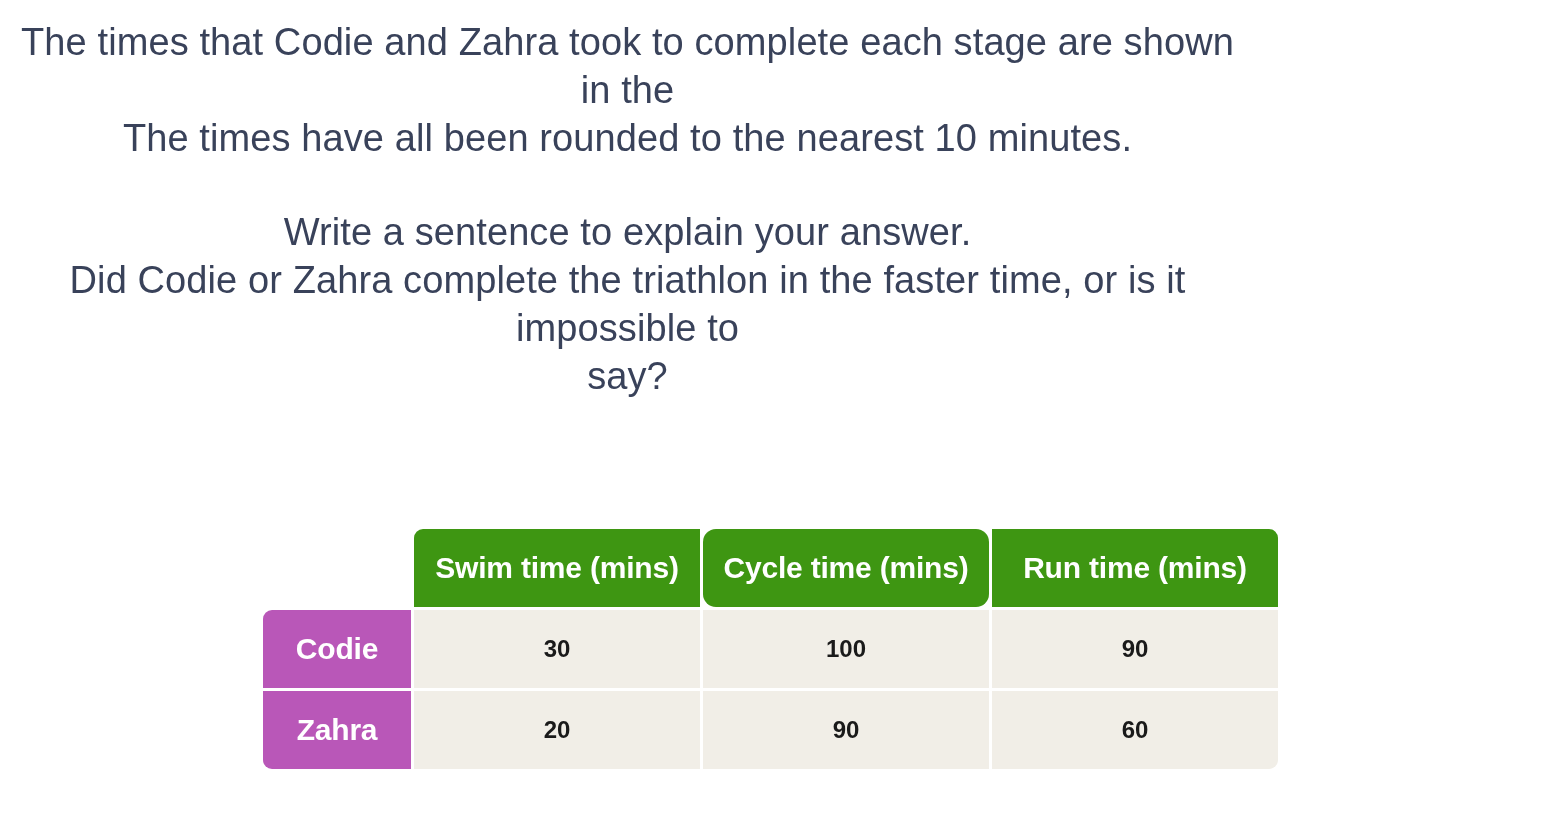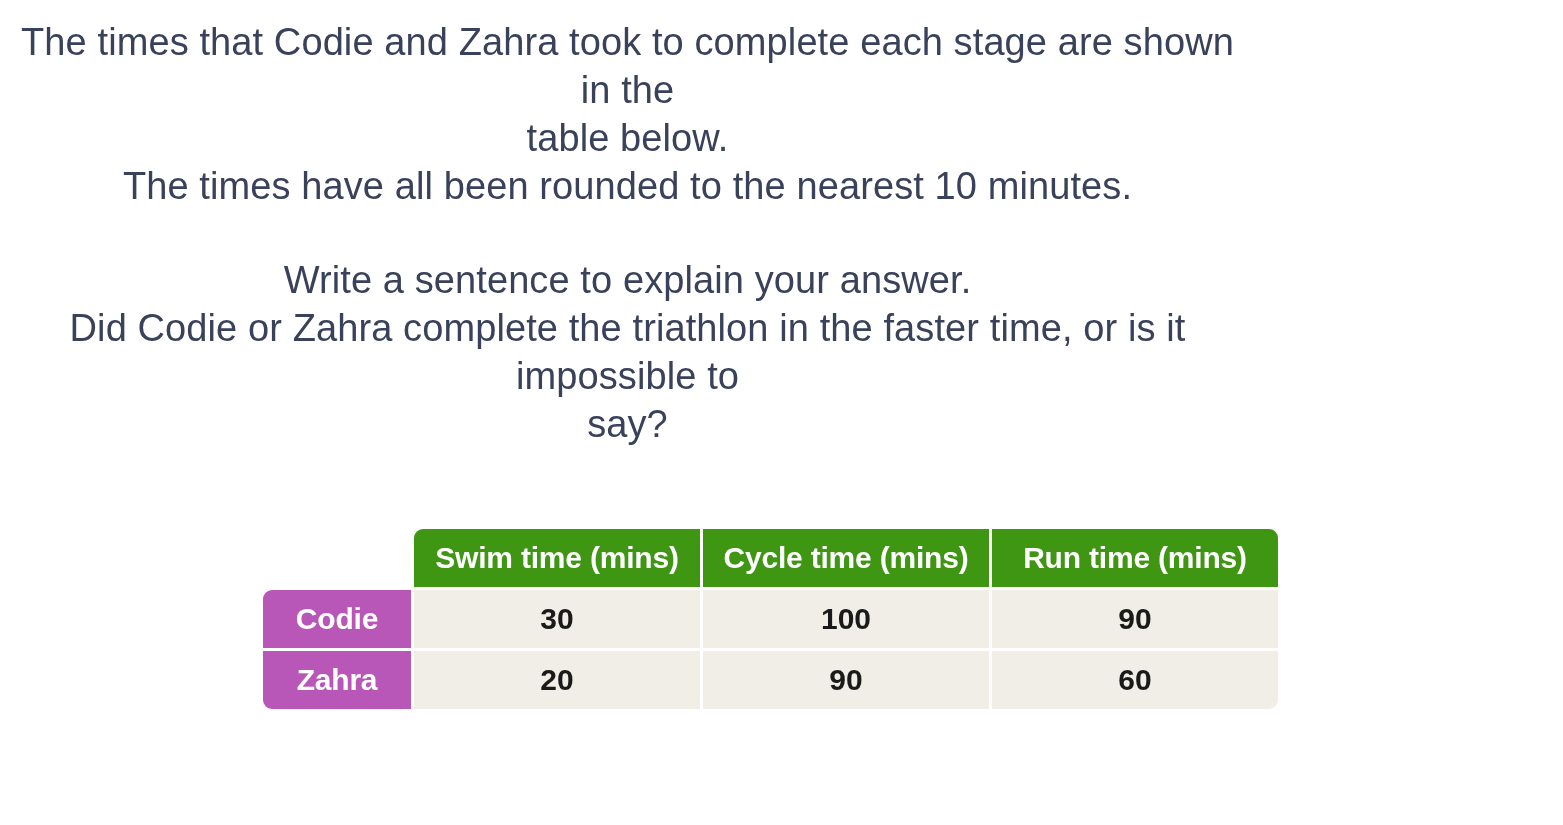--- a/index.html
+++ b/index.html
@@ -55,40 +55,41 @@
     table-layout: fixed;
     margin: -3px;
   }
   table.times-table col.labelcol { width: 148px; }
   table.times-table col.datacol  { width: 286px; }
 
   .times-table th,
   .times-table td {
     padding: 0;
     margin: 0;
-    height: 58px;
+    height: 78px;
     vertical-align: middle;
     text-align: center;
   }
 
   
   .corner-spacer {
     background: transparent;
     border: none;
   }
 
   
   .col-head {
     background: #3e9612;
     color: #ffffff;
     font-size: 30px;
     font-weight: bold;
     font-stretch: condensed;
     letter-spacing: -0.2px;
     height: 73px;
+    border-radius: 13px;
   }
   .col-head.first-head { border-radius: 9px 0 0 0; }
   .col-head.last-head  { border-radius: 0 9px 0 0; }
 
   
   .row-head {
     background: #b957b8;
     color: #ffffff;
     font-size: 30px;
     font-weight: bold;
@@ -96,33 +97,32 @@
     letter-spacing: -0.2px;
     text-align: center;
   }
   .row-head.top-left-round    { border-radius: 9px 0 0 0; }
   .row-head.bottom-left-round { border-radius: 0 0 0 9px; }
 
   
   .data-cell {
     background: #f1eee7;
     color: #1a1a1a;
-    font-size: 30px;
+    font-size: 24px;
     font-weight: bold;
     font-stretch: condensed;
   }
   .data-cell.bottom-right-round { border-radius: 0 0 9px 0; }
 </style>
 </head>
 <body>
 
 <div class="question-block">
   <p class="para first">
     <span>The times that Codie and Zahra took to complete each stage are shown in the</span><br>
-    <span>table below.</span>
   </p>
   <p class="para">The times have all been rounded to the nearest 10 minutes.</p>
   <div class="para-gap"></div>
   <p class="para">Write a sentence to explain your answer.</p>
   <p class="para">
     <span>Did Codie or Zahra complete the triathlon in the faster time, or is it impossible to</span><br>
     <span>say?</span>
   </p>
 </div>
 

